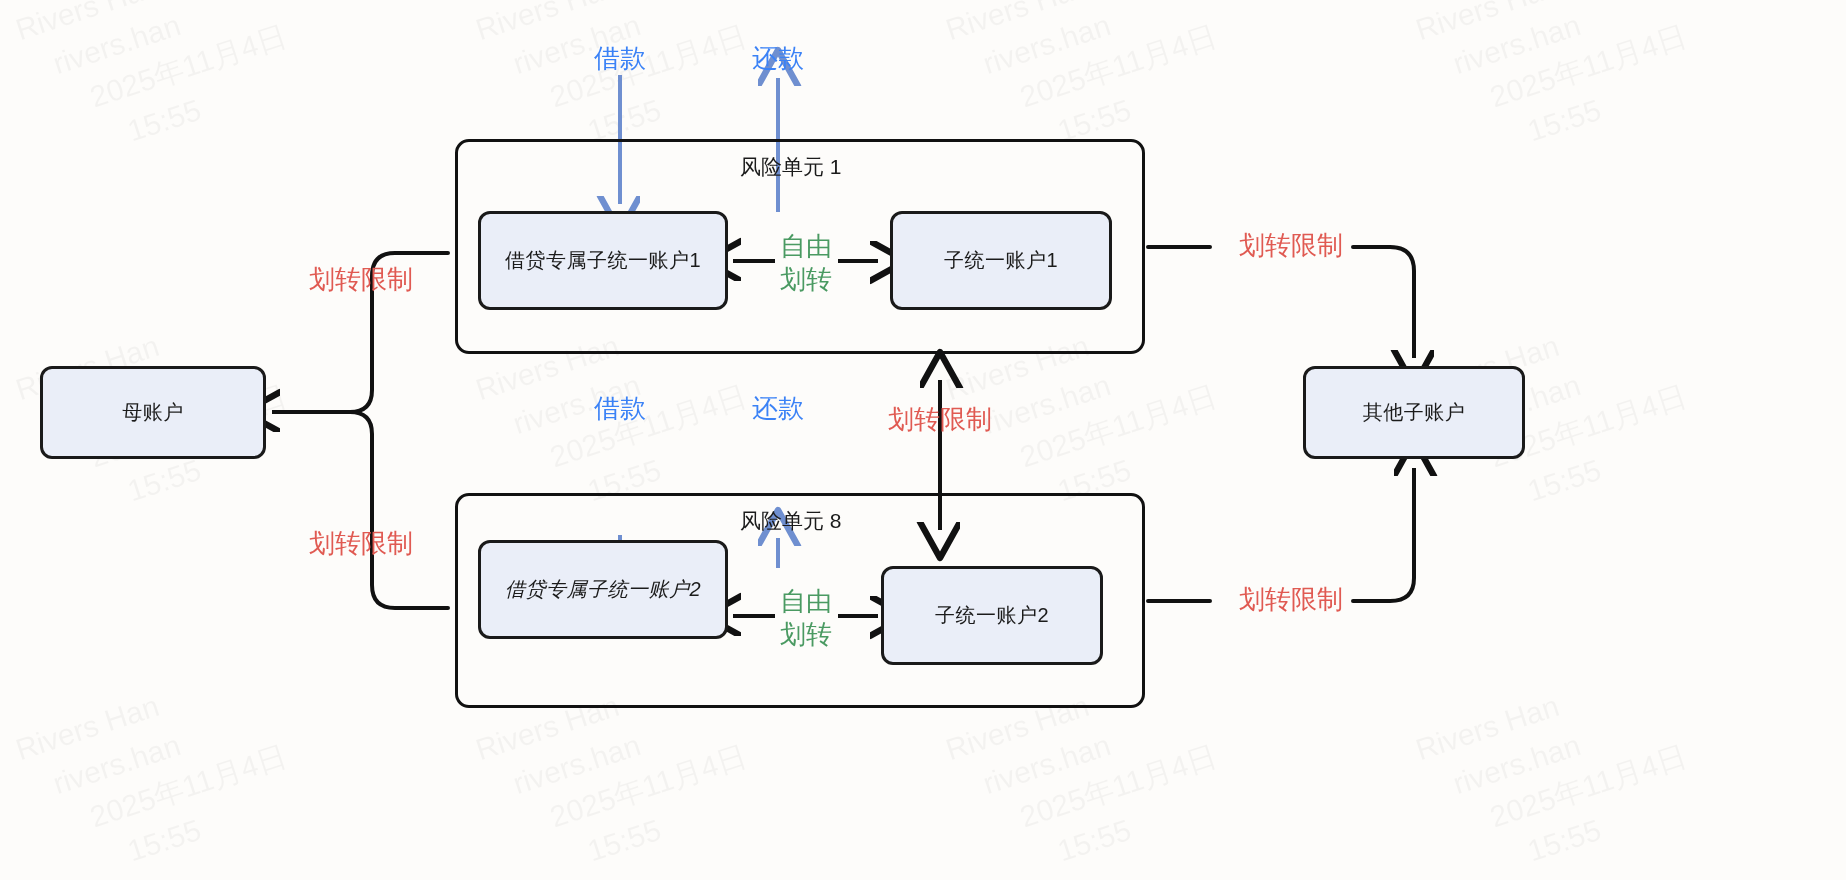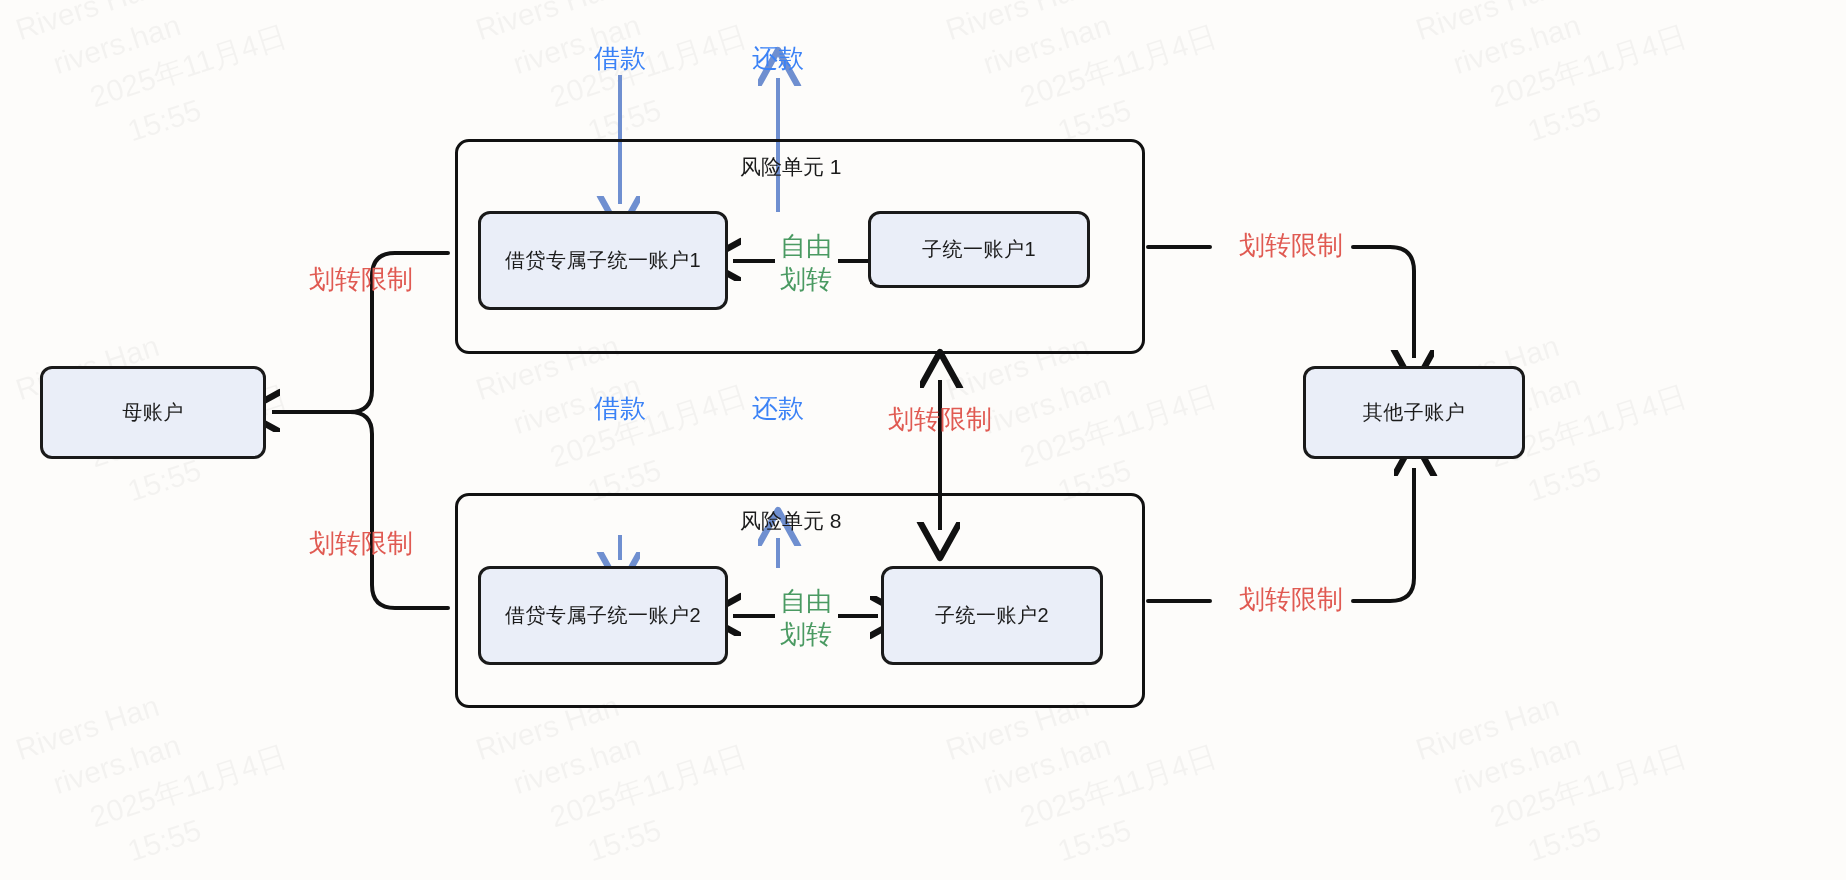--- a/index.html
+++ b/index.html
@@ -156,23 +156,23 @@
   <div class="group" style="left:455px;top:139px;width:690px;height:215px;"></div>
   <div class="grp-title" style="left:740px;top:153px;">风险单元 1</div>
 
   <div class="group" style="left:455px;top:493px;width:690px;height:215px;"></div>
   <div class="grp-title" style="left:740px;top:507px;">风险单元 8</div>
 
   <div class="node" style="left:40px;top:366px;width:226px;height:93px;">母账户</div>
 
   <div class="node" style="left:478px;top:211px;width:250px;height:99px;">借贷专属子统一账户1</div>
 
-  <div class="node" style="left:868px;top:211px;width:222px;height:77px;">子统一账户1</div>
+  <div class="node" style="left:890px;top:211px;width:222px;height:99px;">子统一账户1</div>
 
-  <div class="node" style="left:478px;top:566px;width:250px;height:99px;">借贷专属子统一账户2</div>
+  <div class="node" style="left:478px;top:540px;width:250px;height:99px;font-style:italic;">借贷专属子统一账户2</div>
 
   <div class="node" style="left:881px;top:566px;width:222px;height:99px;">子统一账户2</div>
 
   <div class="node" style="left:1303px;top:366px;width:222px;height:93px;">其他子账户</div>
 
   <div class="lbl" style="left:570px;top:42px;width:100px;">借款</div>
   <div class="lbl" style="left:728px;top:42px;width:100px;">还款</div>
 
   <div class="lbl" style="left:570px;top:392px;width:100px;">借款</div>
   <div class="lbl" style="left:728px;top:392px;width:100px;">还款</div>

